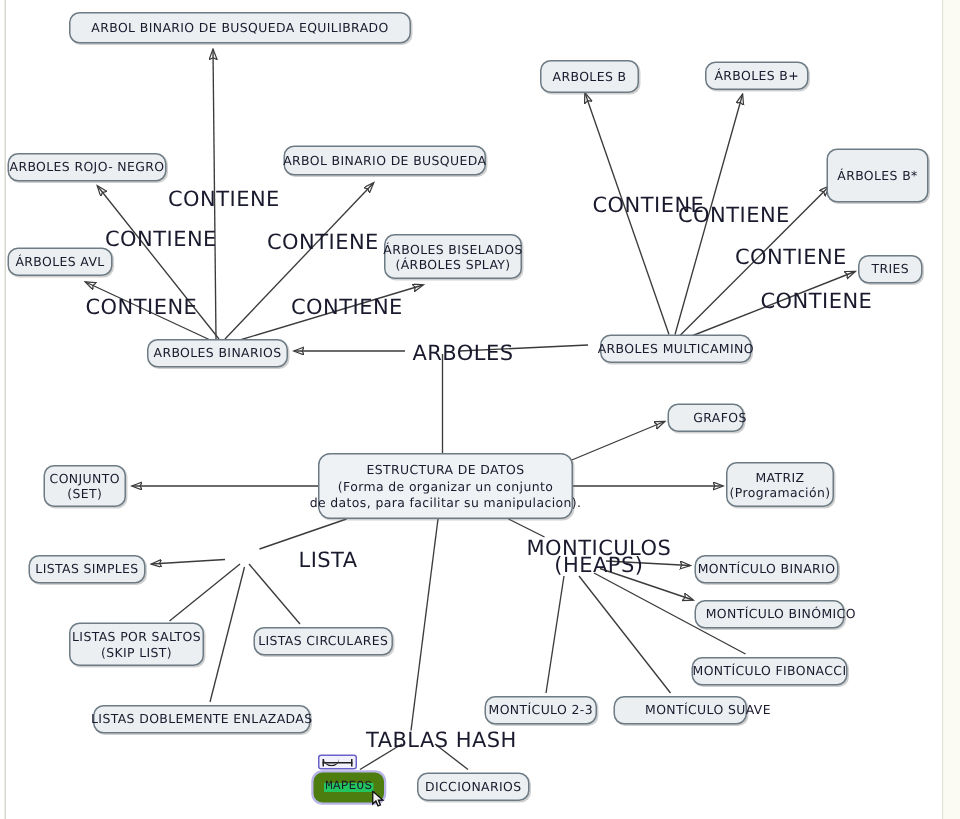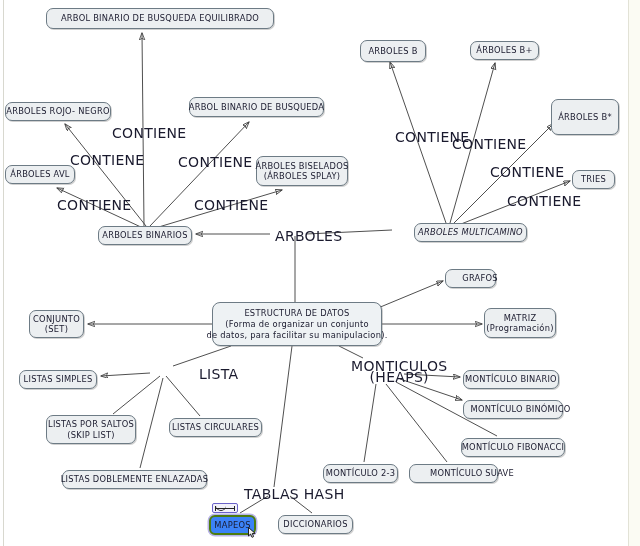--- a/index.html
+++ b/index.html
@@ -53,24 +53,25 @@
     white-space:pre;
     box-shadow:1px 1px 0 rgba(120,120,120,.35);
   }
   .node.big{
     font-size:8.3px;
     line-height:11px;
     border-radius:8px;
     background:#eef2f4;
   }
   .node.selected{
-    border:2px solid #4d7c0f;
+    border:7px solid #4d7c0f;
     box-shadow:0 0 0 1.5px #b9b4e8, 1px 1px 0 rgba(120,120,120,.35);
-    background:#3b82f6;
+    background:#22c55e;
     border-radius:6px;
+    font-family:Liberation Mono, monospace;
   }
 
   .edge-label{
     position:absolute;
     font-size:14px;
     letter-spacing:.3px;
     line-height:10.5px;
     color:#1a1a2e;
     white-space:pre;
     text-align:center;
@@ -160,21 +161,21 @@
       <div class="node" style="left: 360px; top: 40px; width: 66px; height: 22px;">ARBOLES B</div>
       <div class="node" style="left: 470px; top: 41px; width: 69px; height: 19px;">ÁRBOLES B+</div>
       <div class="node" style="left: 5px; top: 102px; width: 106px; height: 19px;">ARBOLES ROJO- NEGRO</div>
       <div class="node" style="left: 189px; top: 97px; width: 135px; height: 20px;">ARBOL BINARIO DE BUSQUEDA</div>
       <div class="node" style="left: 551px; top: 99px; width: 68px; height: 36px;">ÁRBOLES B*</div>
       <div class="node" style="left: 5px; top: 165px; width: 70px; height: 19px;">ÁRBOLES AVL</div>
       <div class="node" style="left: 256px; top: 156px; width: 92px; height: 30px;">ÁRBOLES BISELADOS
 (ÁRBOLES SPLAY)</div>
       <div class="node" style="left: 572px; top: 170px; width: 43px; height: 19px;">TRIES</div>
       <div class="node" style="left: 98px; top: 226px; width: 94px; height: 19px;">ARBOLES BINARIOS</div>
-      <div class="node" style="left: 414px; top: 223px; width: 113px; height: 19px; font-style: italic;">ARBOLES MULTICAMINO</div>
+      <div class="node" style="left: 400px; top: 223px; width: 101px; height: 19px;">ARBOLES MULTICAMINO</div>
       <div class="node" style="left: 445px; top: 269px; width: 51px; height: 19px; padding-left: 24px;">GRAFOS</div>
       <div class="node big" style="left: 212px; top: 302px; width: 170px; height: 44px;">ESTRUCTURA DE DATOS
 (Forma de organizar un conjunto
 de datos, para facilitar su manipulacion).</div>
       <div class="node" style="left: 29px; top: 310px; width: 55px; height: 28px;">CONJUNTO
 (SET)</div>
       <div class="node" style="left: 484px; top: 308px; width: 72px; height: 30px;">MATRIZ
 (Programación)</div>
       <div class="node" style="left: 19px; top: 370px; width: 78px; height: 19px;">LISTAS SIMPLES</div>
       <div class="node" style="left: 463px; top: 370px; width: 96px; height: 19px;">MONTÍCULO BINARIO</div>

